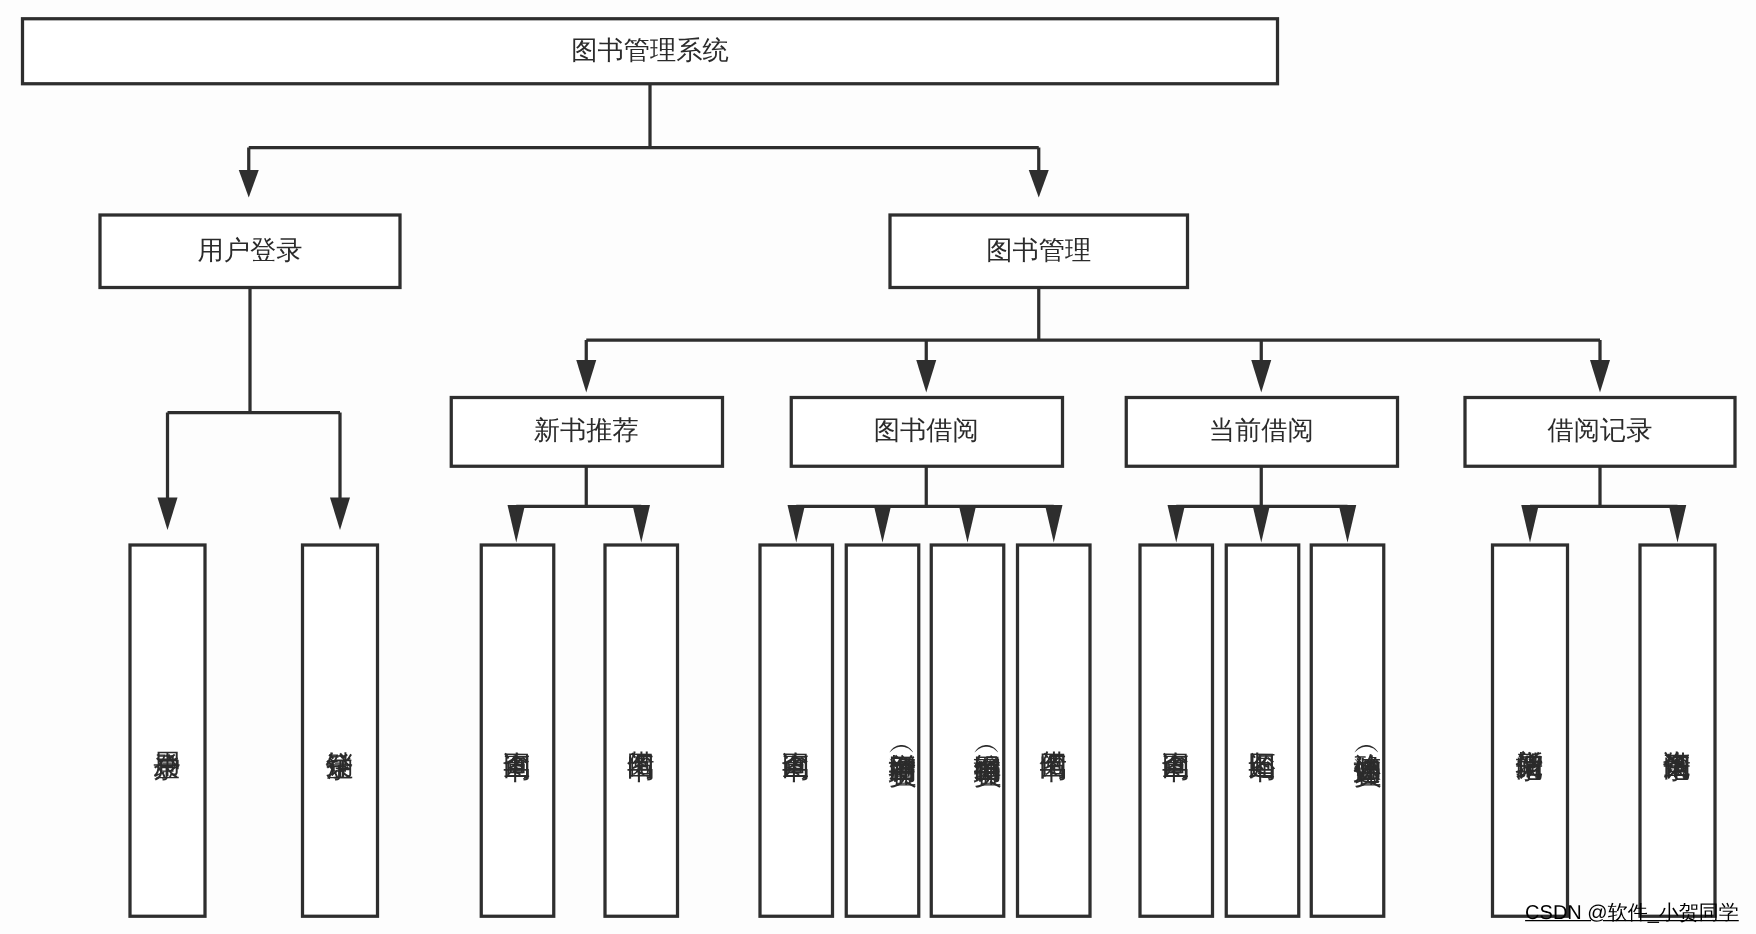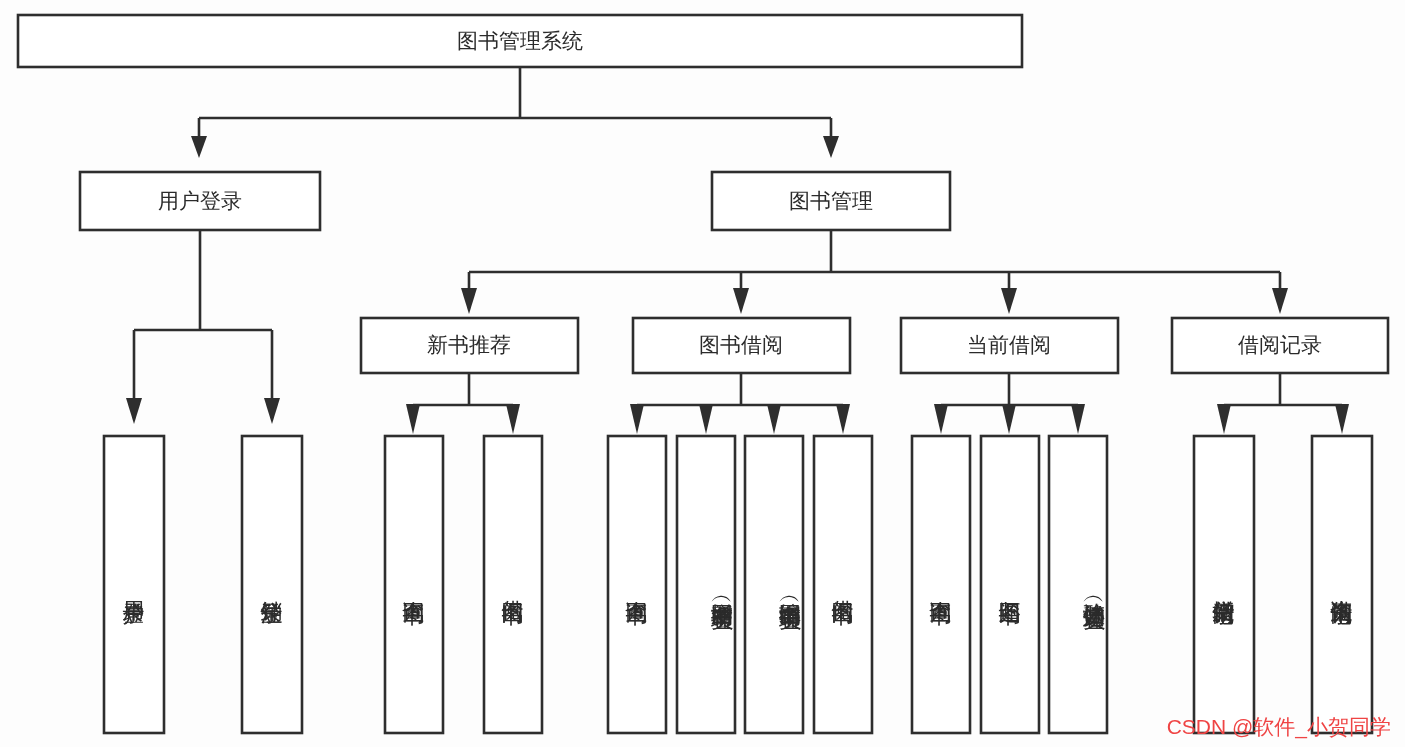--- a/index.html
+++ b/index.html
@@ -68,23 +68,24 @@
     align-items: center;
     justify-content: center;
     white-space: nowrap;
     pointer-events: none;
   }
   .watermark {
     position: absolute;
     right: 14px;
     bottom: 6px;
     font-family: "Liberation Sans", "DejaVu Sans", sans-serif;
-    font-size: 21px;
-    color: #ef4444;
+    font-size: 16px;
+    color: #000000;
     white-space: nowrap;
+    text-decoration: underline;
   }
 </style>
 </head>
 <body>
 
 <div id="diagram-root">
 
   <svg id="flow-svg" viewBox="0 0 1405 747">
 
     <g>

